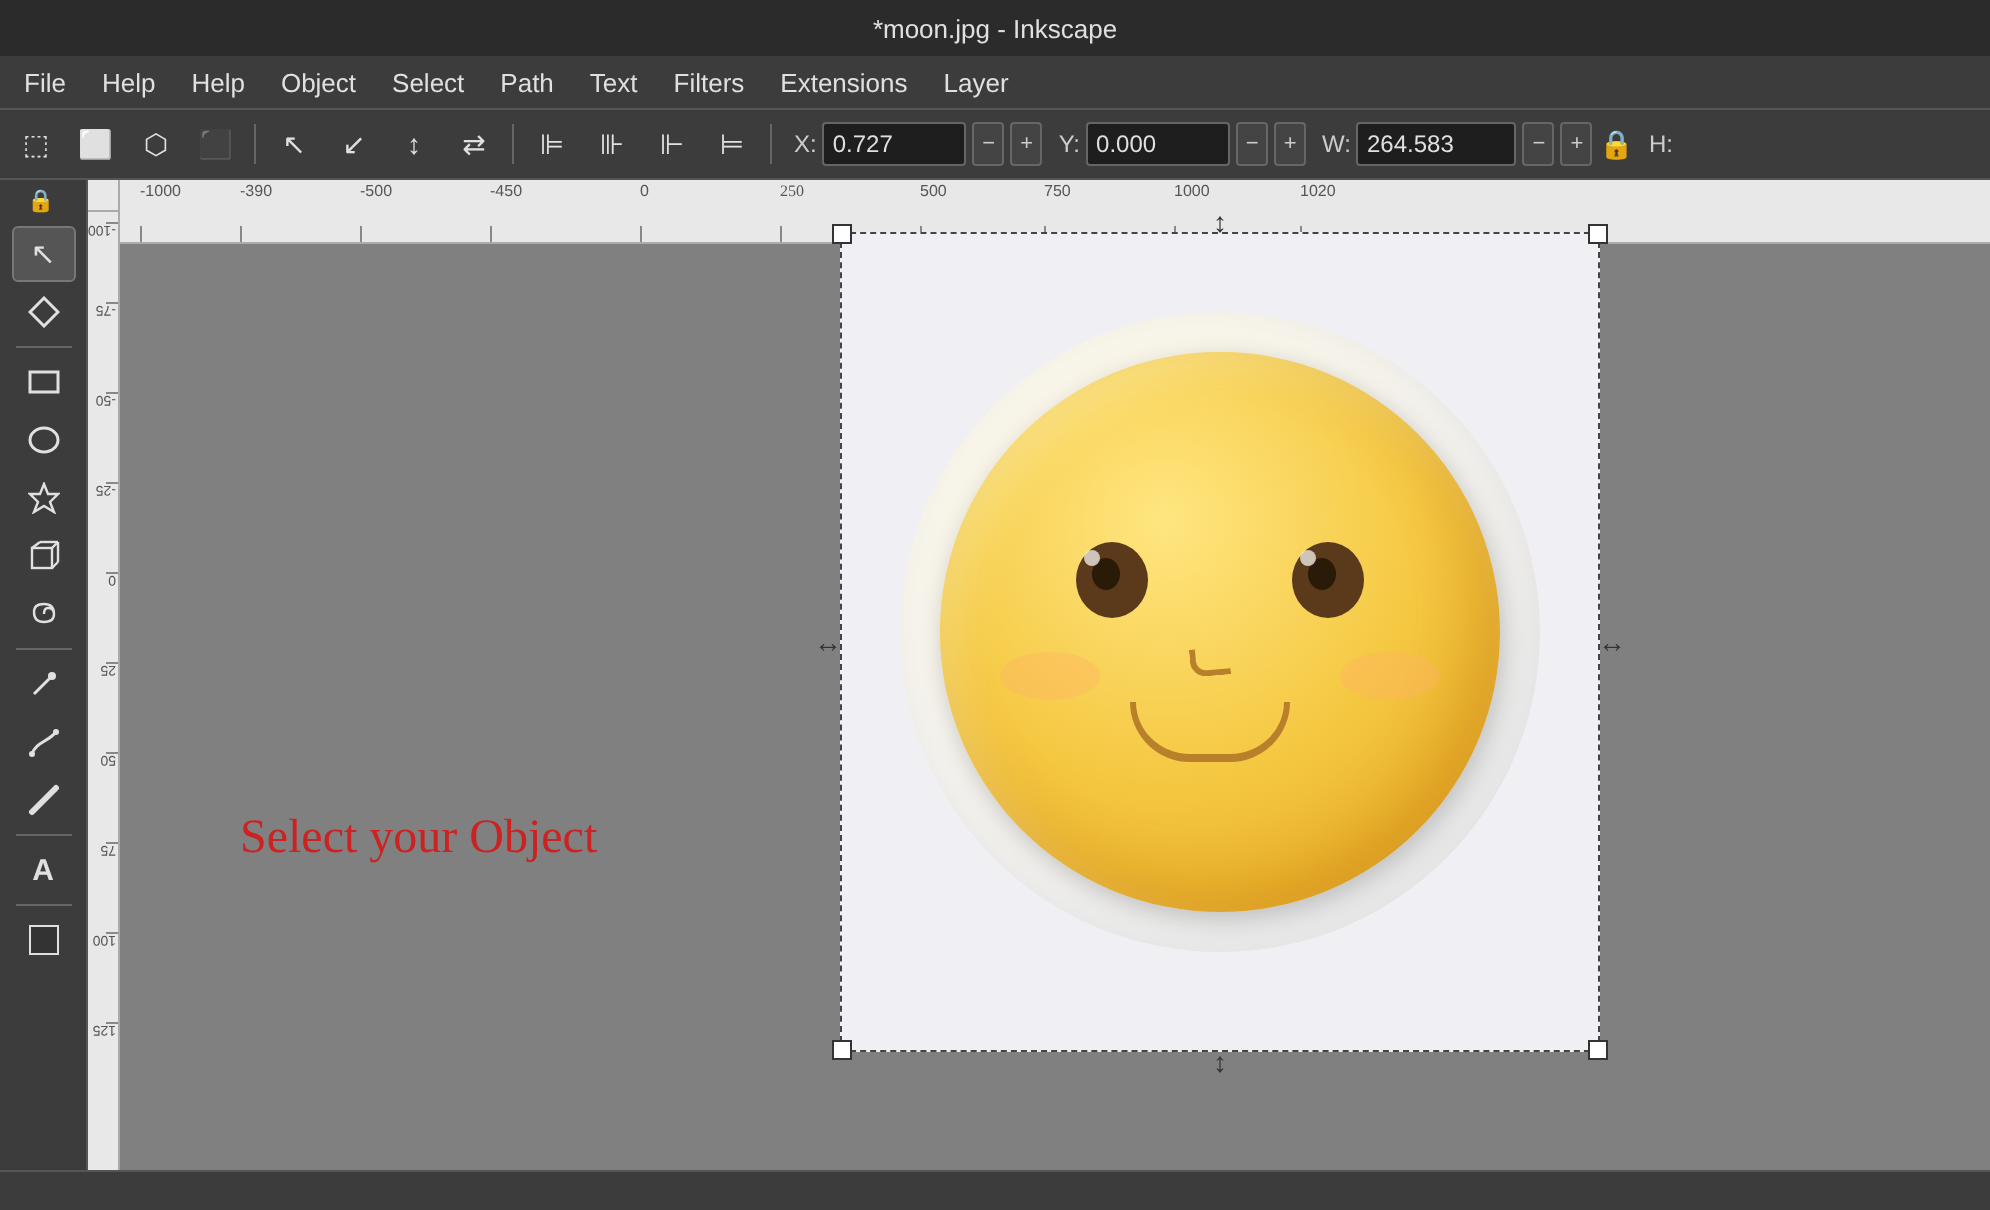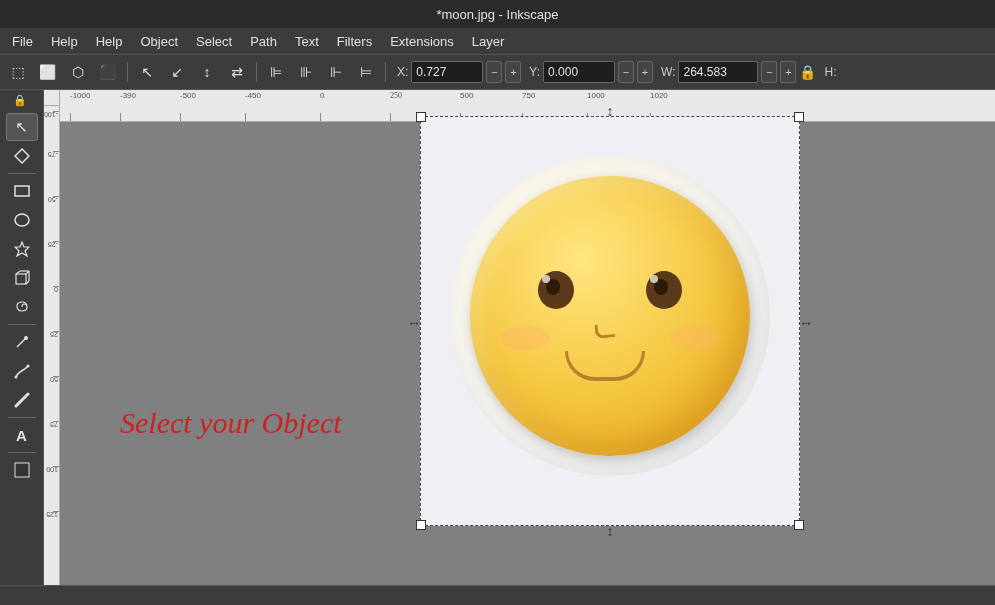--- a/index.html
+++ b/index.html
@@ -359,22 +359,21 @@
     }
     .cheek-left { left: 30px; }
     .cheek-right { right: 30px; }
 
     
     #select-text {
       position: absolute;
       top: 300px;
       left: 60px;
       color: #cc2222;
-      font-size: 30px;
-      font-style: italic;
+      font-size: 24px;
       font-weight: 400;
       font-family: 'Times New Roman', serif;
       white-space: nowrap;
       z-index: 6;
     }
 
     
     #statusbar {
       width: 100%;
       height: 20px;

